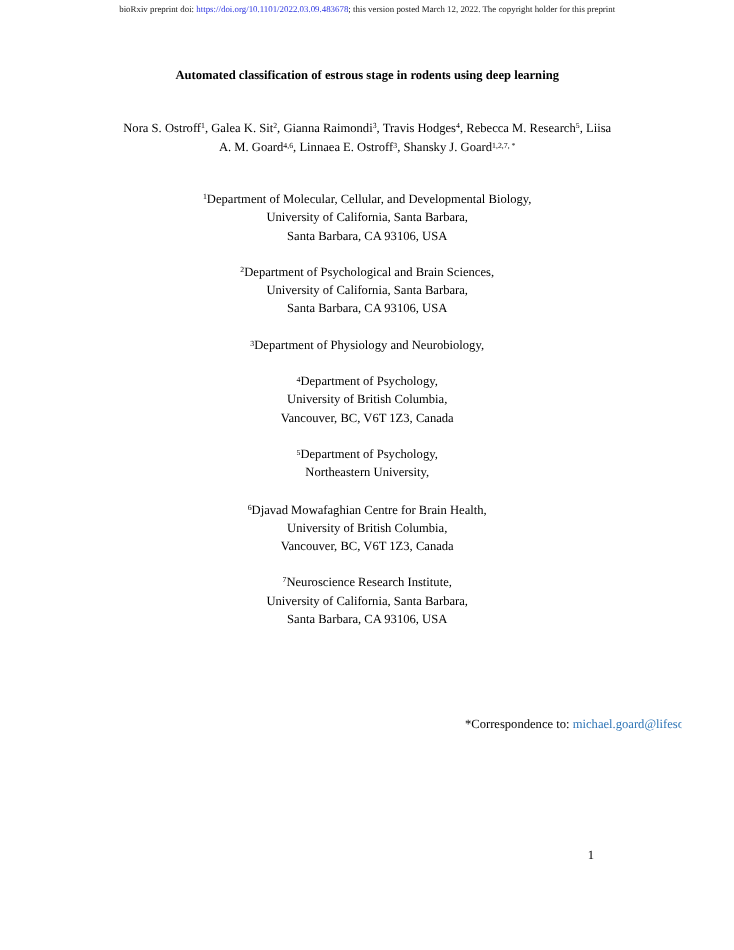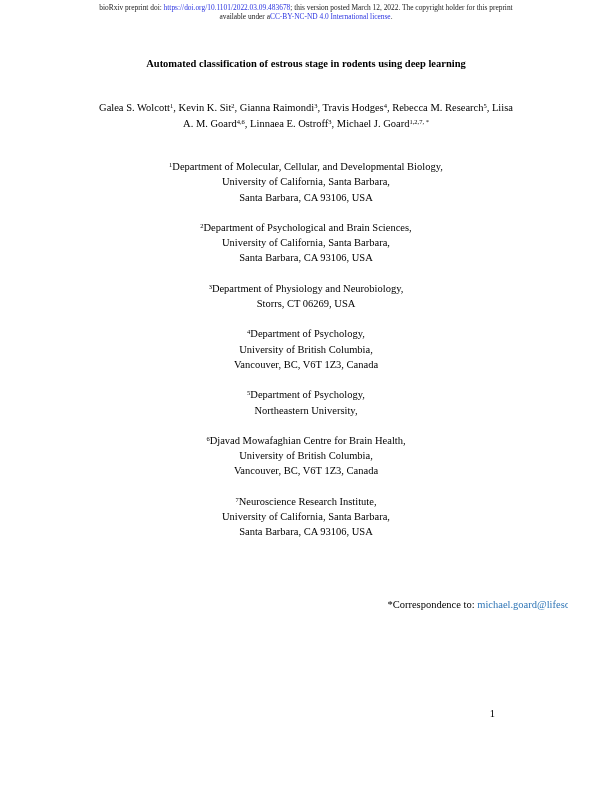--- a/index.html
+++ b/index.html
@@ -91,44 +91,42 @@
     font-size: 10.5px;
   }
 </style>
 </head>
 <body>
 
 <div class="page">
 
   <div class="header-notice">
     <div class="notice-line"><span>bioRxiv preprint doi: </span><a>https://doi.org/10.1101/2022.03.09.483678</a><span>; this version posted March 12, 2022. The copyright holder for this preprint</span></div>
-    <div class="notice-line"><span>available under a</span><a>CC-BY-NC-ND 4.0 International license</a><span>.</span></div>
   </div>
 
   <h1 class="title">Automated classification of estrous stage in rodents using deep learning</h1>
 
   <div class="authors">
-    <div class="author-line" id="author-line-1"><span>Galea S. Wolcott</span><sup>1</sup><span>, Kevin K. Sit</span><sup>2</sup><span>, Gianna Raimondi</span><sup>3</sup><span>, Travis Hodges</span><sup>4</sup><span>, Rebecca M. Research</span><sup>5</sup><span>, Liisa</span></div>
-    <div class="author-line" id="author-line-2"><span>A. M. Goard</span><sup>4,6</sup><span>, Linnaea E. Ostroff</span><sup>3</sup><span>, Michael J. Goard</span><sup>1,2,7, *</sup></div>
+    <div class="author-line" id="author-line-1"><span>Nora S. Ostroff</span><sup>1</sup><span>, Galea K. Sit</span><sup>2</sup><span>, Gianna Raimondi</span><sup>3</sup><span>, Travis Hodges</span><sup>4</sup><span>, Rebecca M. Research</span><sup>5</sup><span>, Liisa</span></div>
+    <div class="author-line" id="author-line-2"><span>A. M. Goard</span><sup>4,6</sup><span>, Linnaea E. Ostroff</span><sup>3</sup><span>, Shansky J. Goard</span><sup>1,2,7, *</sup></div>
   </div>
 
   <div class="affiliations" id="affiliations">
       <div class="affiliation-block">
         <div class="aff-line"><sup>1</sup>Department of Molecular, Cellular, and Developmental Biology,</div>
         <div class="aff-line">University of California, Santa Barbara,</div>
         <div class="aff-line">Santa Barbara, CA 93106, USA</div>
       </div>
       <div class="affiliation-block">
         <div class="aff-line"><sup>2</sup>Department of Psychological and Brain Sciences,</div>
         <div class="aff-line">University of California, Santa Barbara,</div>
         <div class="aff-line">Santa Barbara, CA 93106, USA</div>
       </div>
       <div class="affiliation-block">
         <div class="aff-line"><sup>3</sup>Department of Physiology and Neurobiology,</div>
-        <div class="aff-line">Storrs, CT 06269, USA</div>
       </div>
       <div class="affiliation-block">
         <div class="aff-line"><sup>4</sup>Department of Psychology,</div>
         <div class="aff-line">University of British Columbia,</div>
         <div class="aff-line">Vancouver, BC, V6T 1Z3, Canada</div>
       </div>
       <div class="affiliation-block">
         <div class="aff-line"><sup>5</sup>Department of Psychology,</div>
         <div class="aff-line">Northeastern University,</div>
       </div>

